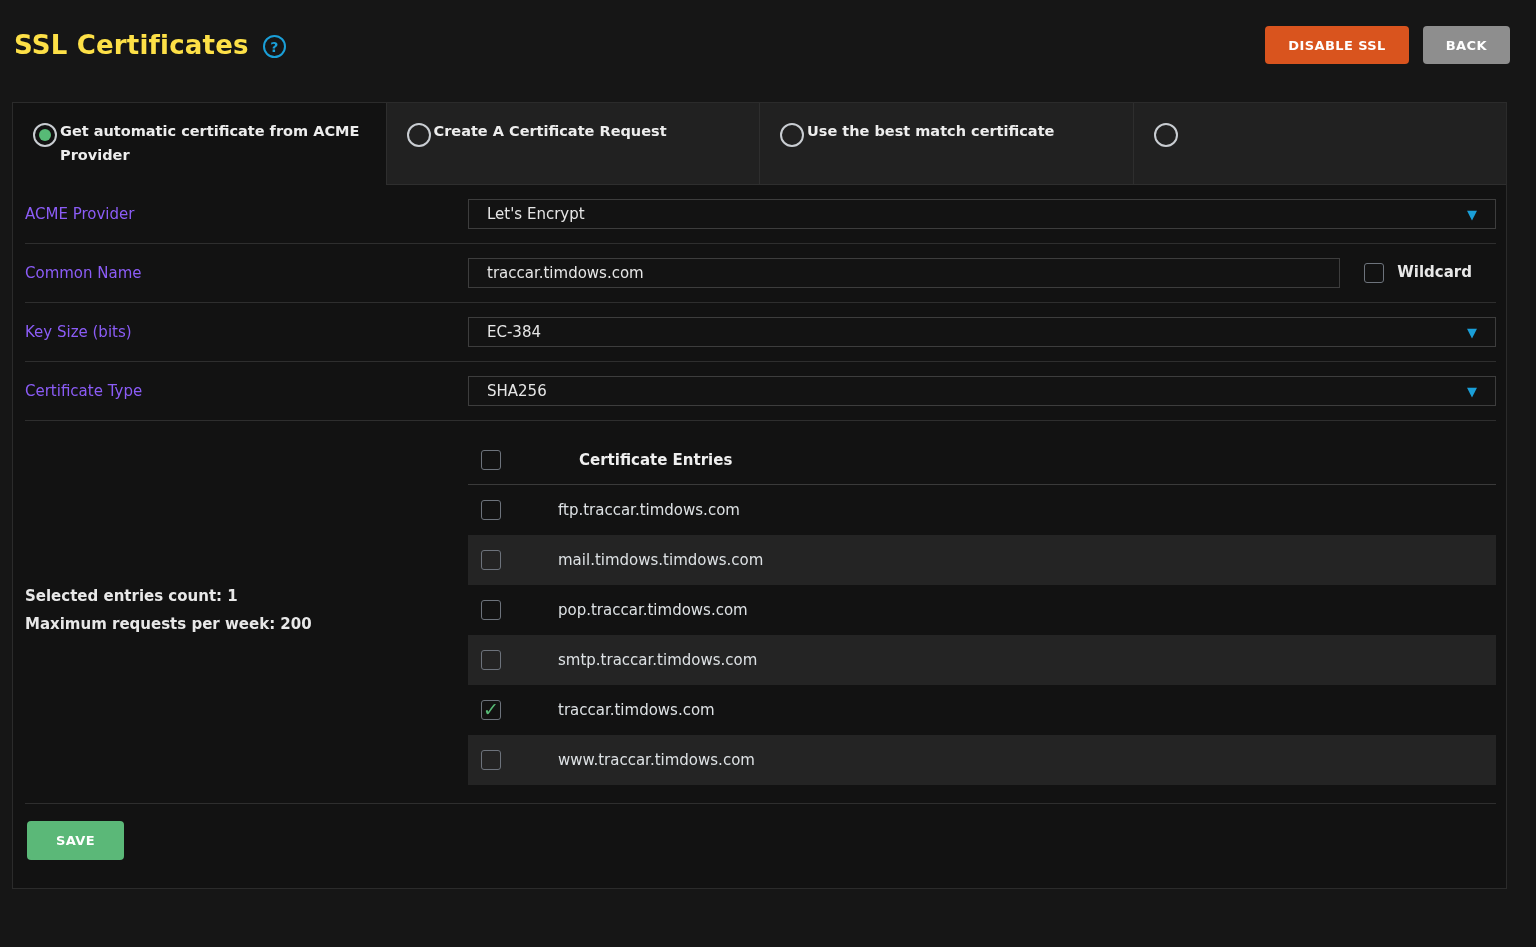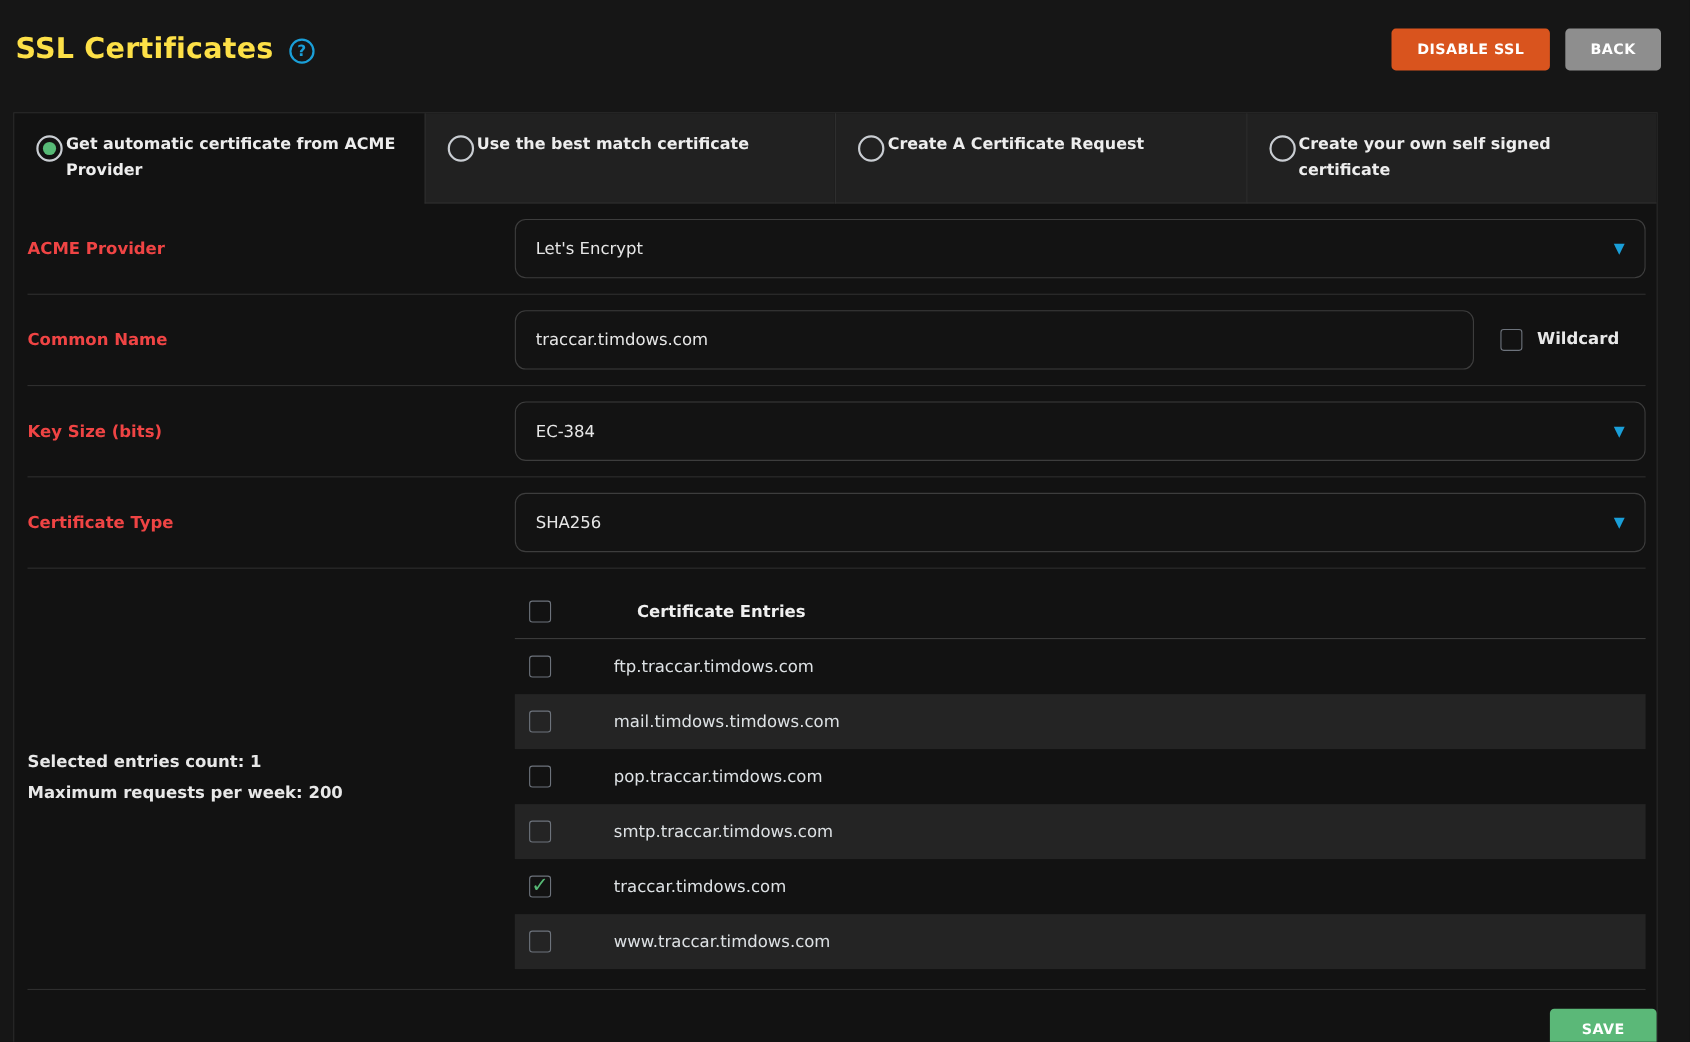--- a/index.html
+++ b/index.html
@@ -64,24 +64,24 @@
     border-radius: 50%; background: #57ba76;
   }
   .tab-label { font-weight: bold; font-size: 14.5px; line-height: 1.65; color: #ededed; }
 
   
   .form-row {
     display: flex; align-items: center;
     margin: 0 10px 0 12px; padding: 14px 0;
     border-bottom: 1px solid #2e2e2e;
   }
-  .form-label { width: 443px; flex: none; font-weight: bold; font-size: 15px; color: #ef4444; }
+  .form-label { width: 443px; flex: none; font-weight: normal; font-size: 15px; color: #8b5cf6; }
   .field { flex: 1; display: flex; align-items: center; }
   .select, .text-input {
-    height: 54px; border: 1px solid #3d3d3d; border-radius: 10px;
+    height: 30px; border: 1px solid #3d3d3d; border-radius: 0;
     background: #131313; color: #e6e6e6;
     display: flex; align-items: center;
     padding: 0 18px; font-size: 15px; font-family: inherit;
   }
   .select { flex: 1; cursor: pointer; }
   .caret { margin-left: auto; color: #1a9fd8; font-size: 13px; }
   .text-input { flex: 1; outline: none; }
   .wildcard-group { display: flex; align-items: flex-start; gap: 13px; padding: 0 24px; }
   .checkbox {
     width: 20px; height: 20px; flex: none;
@@ -105,21 +105,21 @@
     font-weight: bold; font-size: 15px;
   }
   .entries-table { flex: 1; }
   .entry-row { display: flex; align-items: center; height: 50px; color: #dde1e4; font-size: 15px; }
   .entry-row.alt { background: #242424; }
   .entry-row.header-row { border-bottom: 1px solid #3a3a3a; color: #efefef; gap: 21px; }
   .entry-row.header-row .entry-name { font-weight: bold; }
   .cb-cell { width: 90px; flex: none; padding-left: 13px; }
 
   
-  .save-row { display: flex; justify-content: flex-end; margin: 0 0; padding: 17px 0 28px; }
+  .save-row { display: flex; justify-content: flex-start; margin: 0 14px; padding: 17px 0 28px; }
 </style>
 </head>
 <body>
 
 <div class="topbar">
   <div class="title-group">
     <h1 class="page-title">SSL Certificates</h1>
     <span class="help-icon">?</span>
   </div>
   <div class="topbar-buttons">
@@ -132,31 +132,30 @@
 
   <div class="tab-bar">
   <div class="tab selected">
     <span class="radio"></span>
     <span class="tab-label">Get automatic certificate from ACME Provider</span>
   </div>
 
 
   <div class="tab">
     <span class="radio"></span>
+    <span class="tab-label">Create A Certificate Request</span>
+  </div>
+
+  <div class="tab">
+    <span class="radio"></span>
     <span class="tab-label">Use the best match certificate</span>
   </div>
 
   <div class="tab">
     <span class="radio"></span>
-    <span class="tab-label">Create A Certificate Request</span>
-  </div>
-
-  <div class="tab">
-    <span class="radio"></span>
-    <span class="tab-label">Create your own self signed certificate</span>
   </div>
 </div>
 
   <div class="form-row">
     <div class="form-label">ACME Provider</div>
     <div class="field">
       <div class="select">
         <span>Let's Encrypt</span>
         <span class="caret">▼</span>
       </div>

